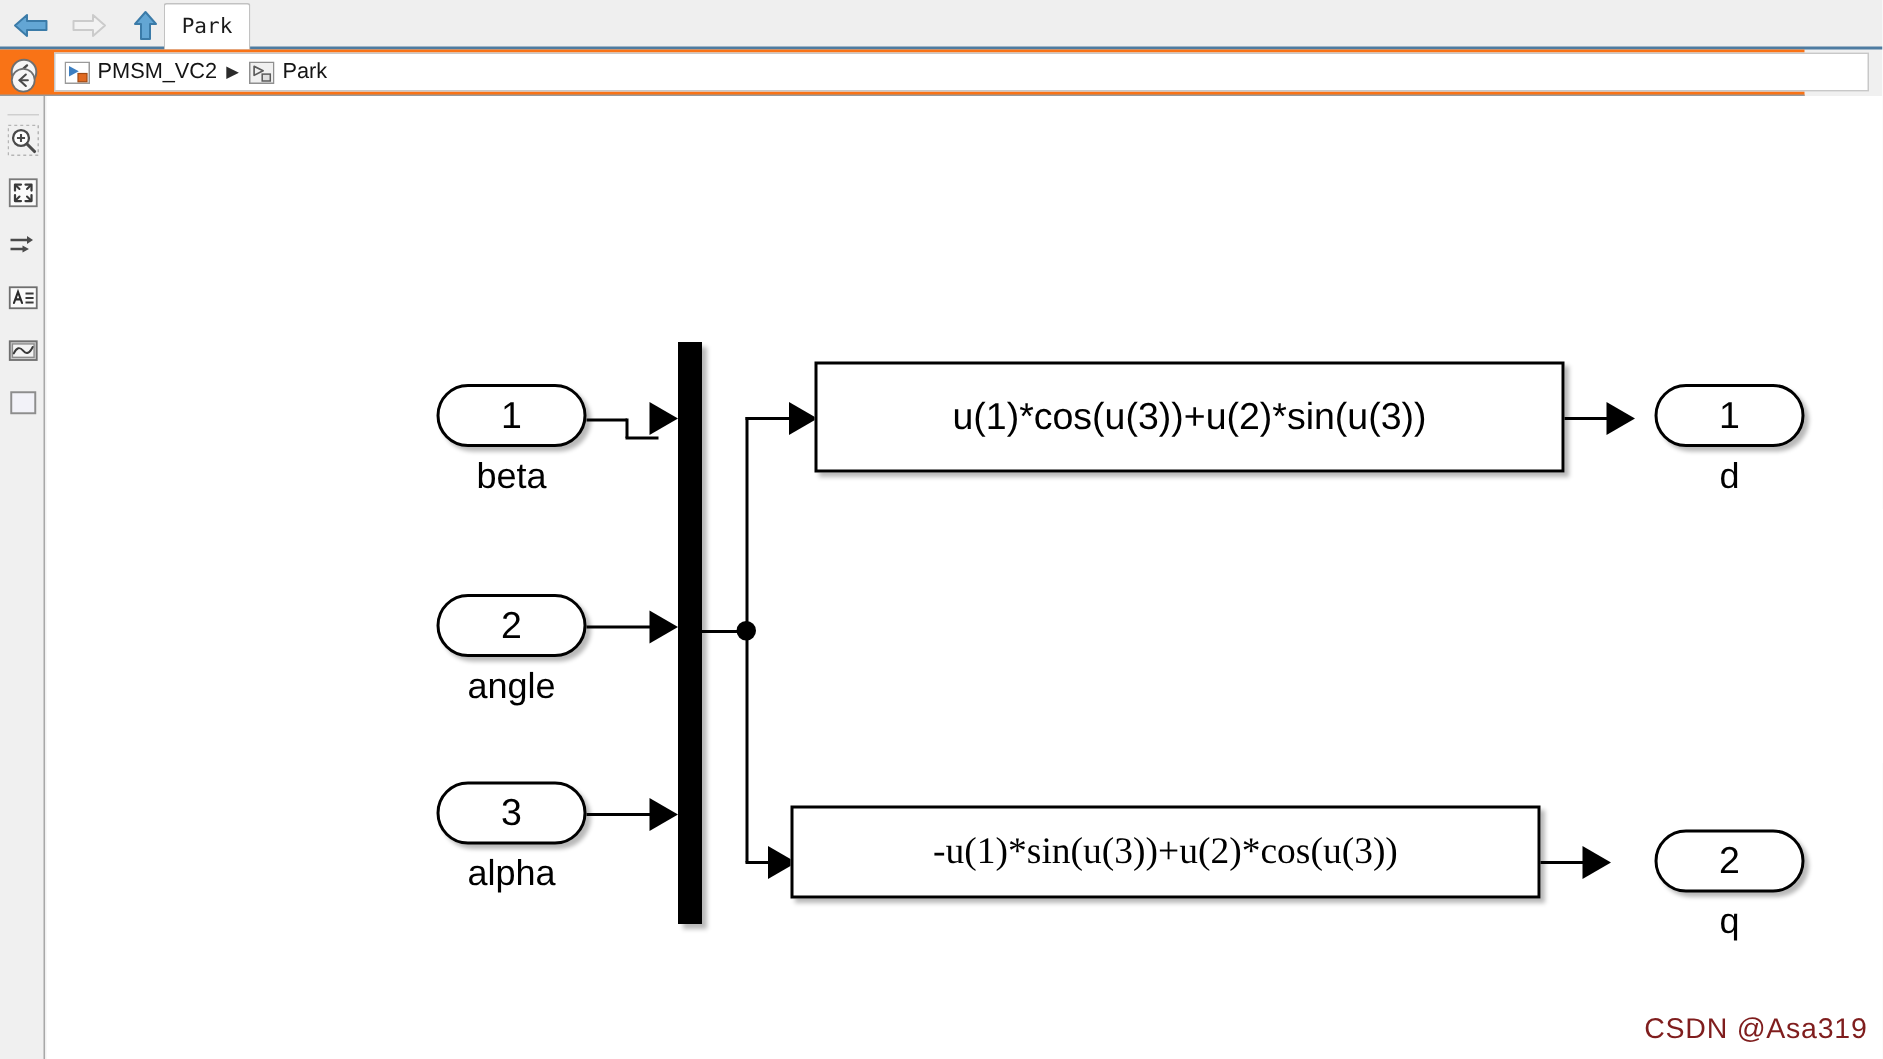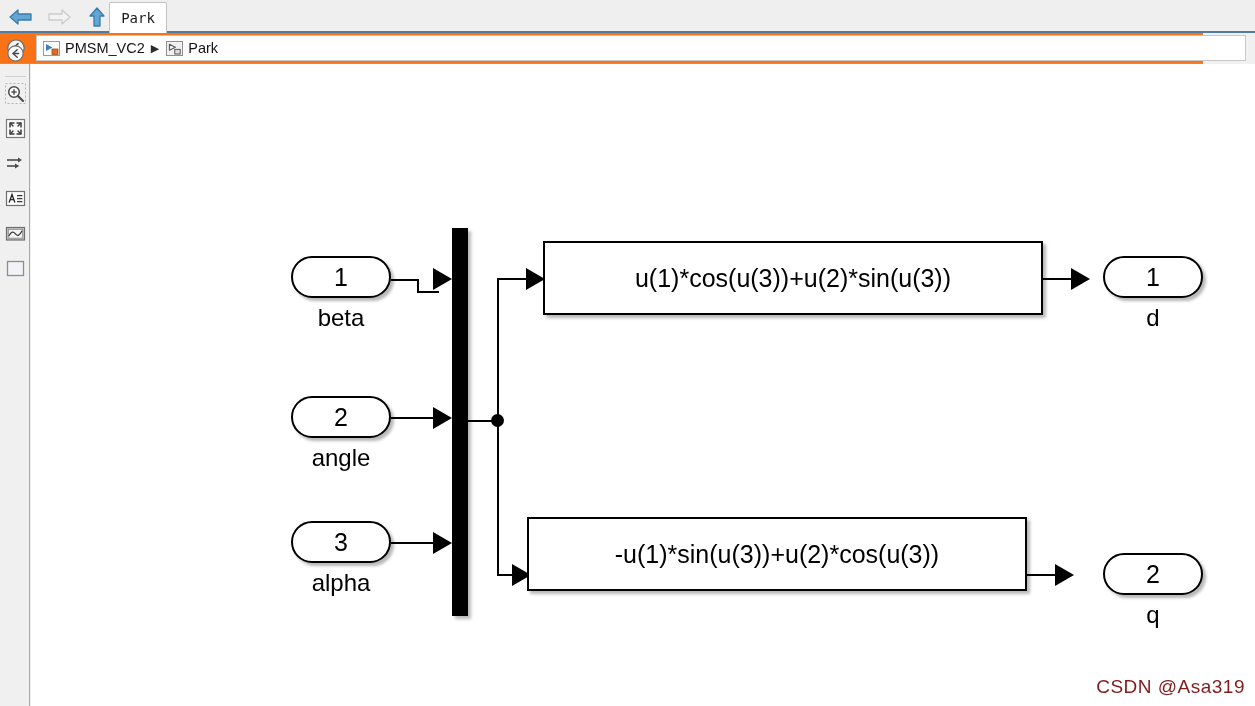--- a/index.html
+++ b/index.html
@@ -382,21 +382,21 @@
       <span>u(1)*cos(u(3))+u(2)*sin(u(3))</span>
     </div>
     <div class="wire-h" style="left:1012px; top:214px; width:44px;"></div>
     <div class="arrow" style="left:1040px; top:204px;"></div>
 
     <div class="port" style="left:1072px; top:192px; width:100px; height:42px;">
       <span>1</span>
     </div>
     <div class="portlabel" style="left:1072px; top:240px; width:100px;">d</div>
 
-    <div class="fcn" style="left:496px; top:453px; width:500px; height:74px;">
+    <div class="fcn" style="left:496px; top:473px; width:500px; height:62px;font-family:Liberation Serif, serif;">
       <span>-u(1)*sin(u(3))+u(2)*cos(u(3))</span>
     </div>
     <div class="wire-h" style="left:996px; top:510px; width:44px;"></div>
     <div class="arrow" style="left:1024px; top:500px;"></div>
 
     <div class="port" style="left:1072px; top:489px; width:100px; height:42px;">
       <span>2</span>
     </div>
     <div class="portlabel" style="left:1072px; top:537px; width:100px;">q</div>
 

